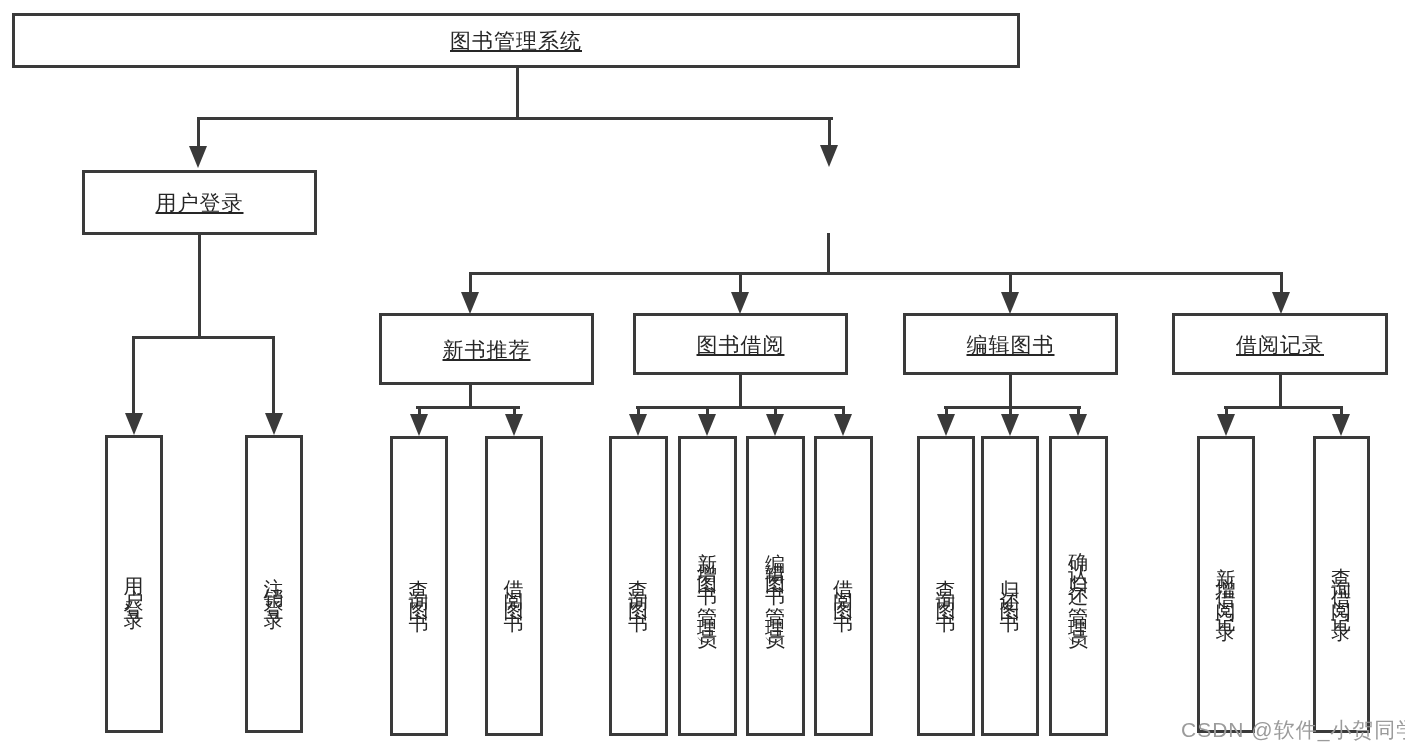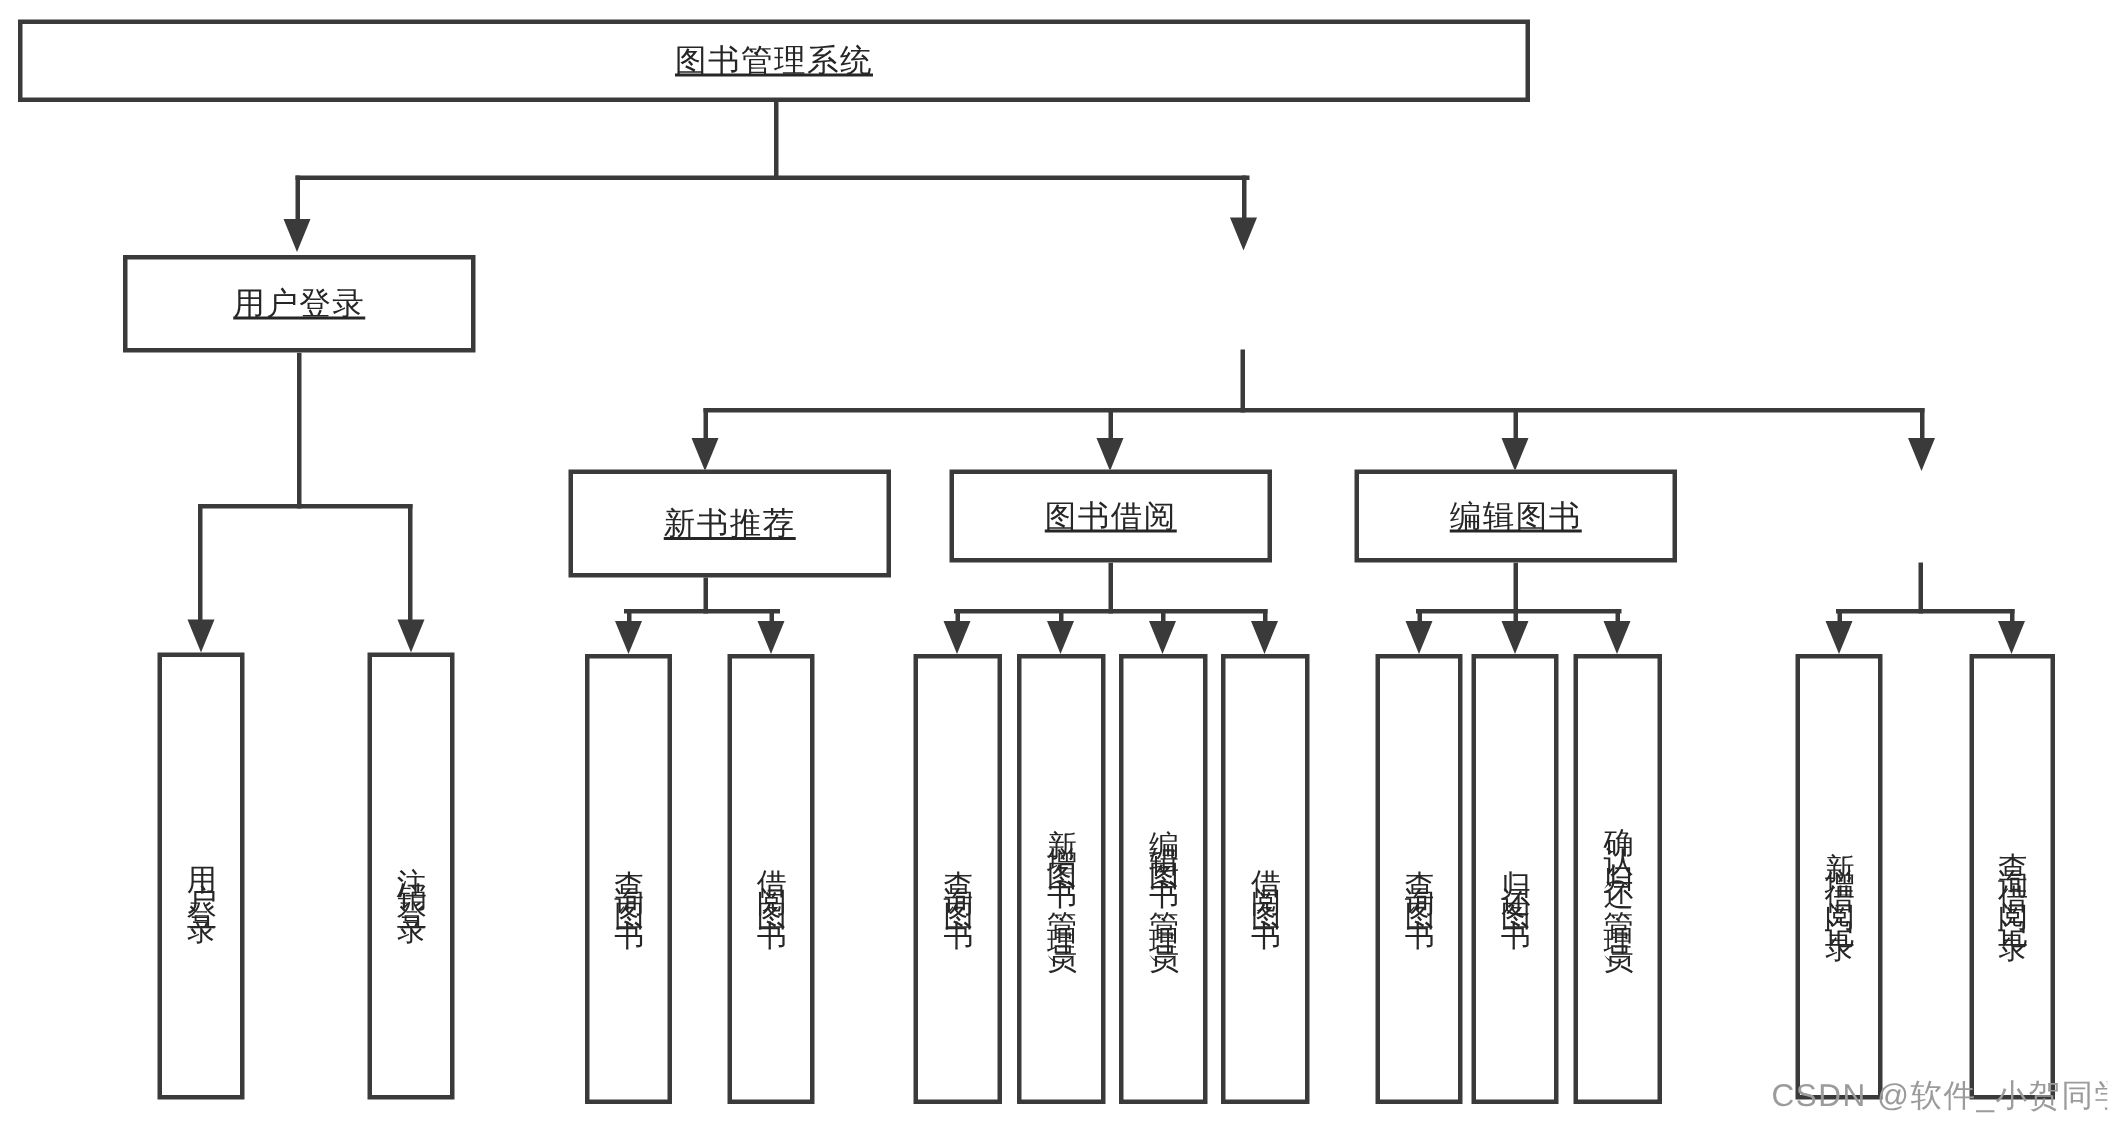--- a/index.html
+++ b/index.html
@@ -123,20 +123,21 @@
   <div class="line" style="left:1340px;top:406px;width:3px;height:12px"></div>
   <div class="arrow" style="left:1332px;top:414px"></div>
 
   <div class="node h" style="left:12px;top:13px;width:1008px;height:55px">图书管理系统</div>
 
   <div class="node h" style="left:82px;top:170px;width:235px;height:65px">用户登录</div>
 
   <div class="node h" style="left:379px;top:313px;width:215px;height:72px">新书推荐</div>
   <div class="node h" style="left:633px;top:313px;width:215px;height:62px">图书借阅</div>
   <div class="node h" style="left:903px;top:313px;width:215px;height:62px">编辑图书</div>
+  <div class="node h" style="left:1172px;top:313px;width:216px;height:62px">借阅记录</div>
 
   <div class="node v" style="left:105px;top:435px;width:58px;height:298px">用户登录</div>
   <div class="node v" style="left:245px;top:435px;width:58px;height:298px">注销登录</div>
 
   <div class="node v" style="left:390px;top:436px;width:58px;height:300px">查询图书</div>
   <div class="node v" style="left:485px;top:436px;width:58px;height:300px">借阅图书</div>
 
   <div class="node v" style="left:609px;top:436px;width:59px;height:300px">查询图书</div>
   <div class="node v" style="left:678px;top:436px;width:59px;height:300px">新增图书（管理员）</div>
   <div class="node v" style="left:746px;top:436px;width:59px;height:300px">编辑图书（管理员）</div>

